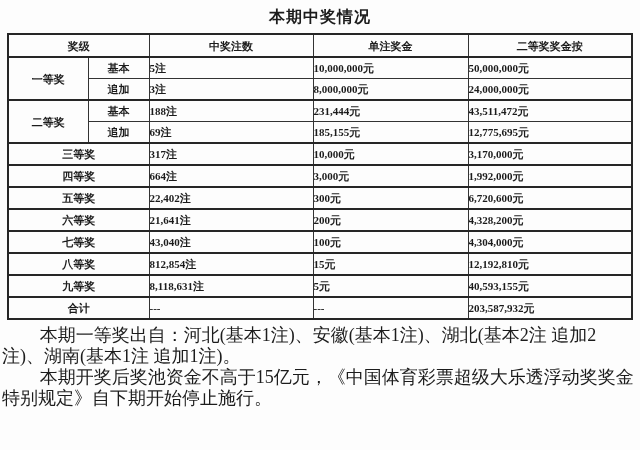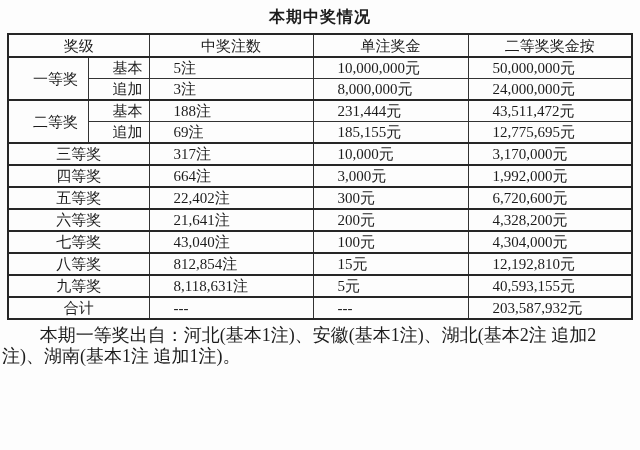--- a/index.html
+++ b/index.html
@@ -22,25 +22,25 @@
   }
   table.prize-table {
     border-collapse: collapse;
     table-layout: fixed;
     width: 624px;
     margin: 0 auto;
     border: 2px solid #262626;
   }
   .prize-table th, .prize-table td {
     border: 1px solid #333;
-    font-size: 15px;
-    font-weight: normal;
+    font-size: 11px;
+    font-weight: bold;
     height: 20px;
     line-height: 20px;
-    padding: 0 24px;
+    padding: 0 0;
     white-space: nowrap;
     overflow: hidden;
   }
   .prize-table th { text-align: center; height: 21px; }
   .prize-table tr.grp > td { border-top: 2px solid #262626; }
   td.lvl, td.typ { text-align: center; }
   td.num { text-align: left; }
   .notes {
     width: 636px;
     margin: 5px auto 0 auto;
@@ -143,14 +143,15 @@
       <td class="lvl" colspan="2">合计</td>
       <td class="num">---</td>
       <td class="num">---</td>
       <td class="num">203,587,932元</td>
     </tr>
   </tbody>
 </table>
 
 <div class="notes">
   <p>本期一等奖出自：河北(基本1注)、安徽(基本1注)、湖北(基本2注 追加2注)、湖南(基本1注 追加1注)。</p>
+  <p>本期开奖后奖池资金不高于15亿元，《中国体育彩票超级大乐透浮动奖奖金特别规定》自下期开始停止施行。</p>
 
 </div>
 
 </body></html>

